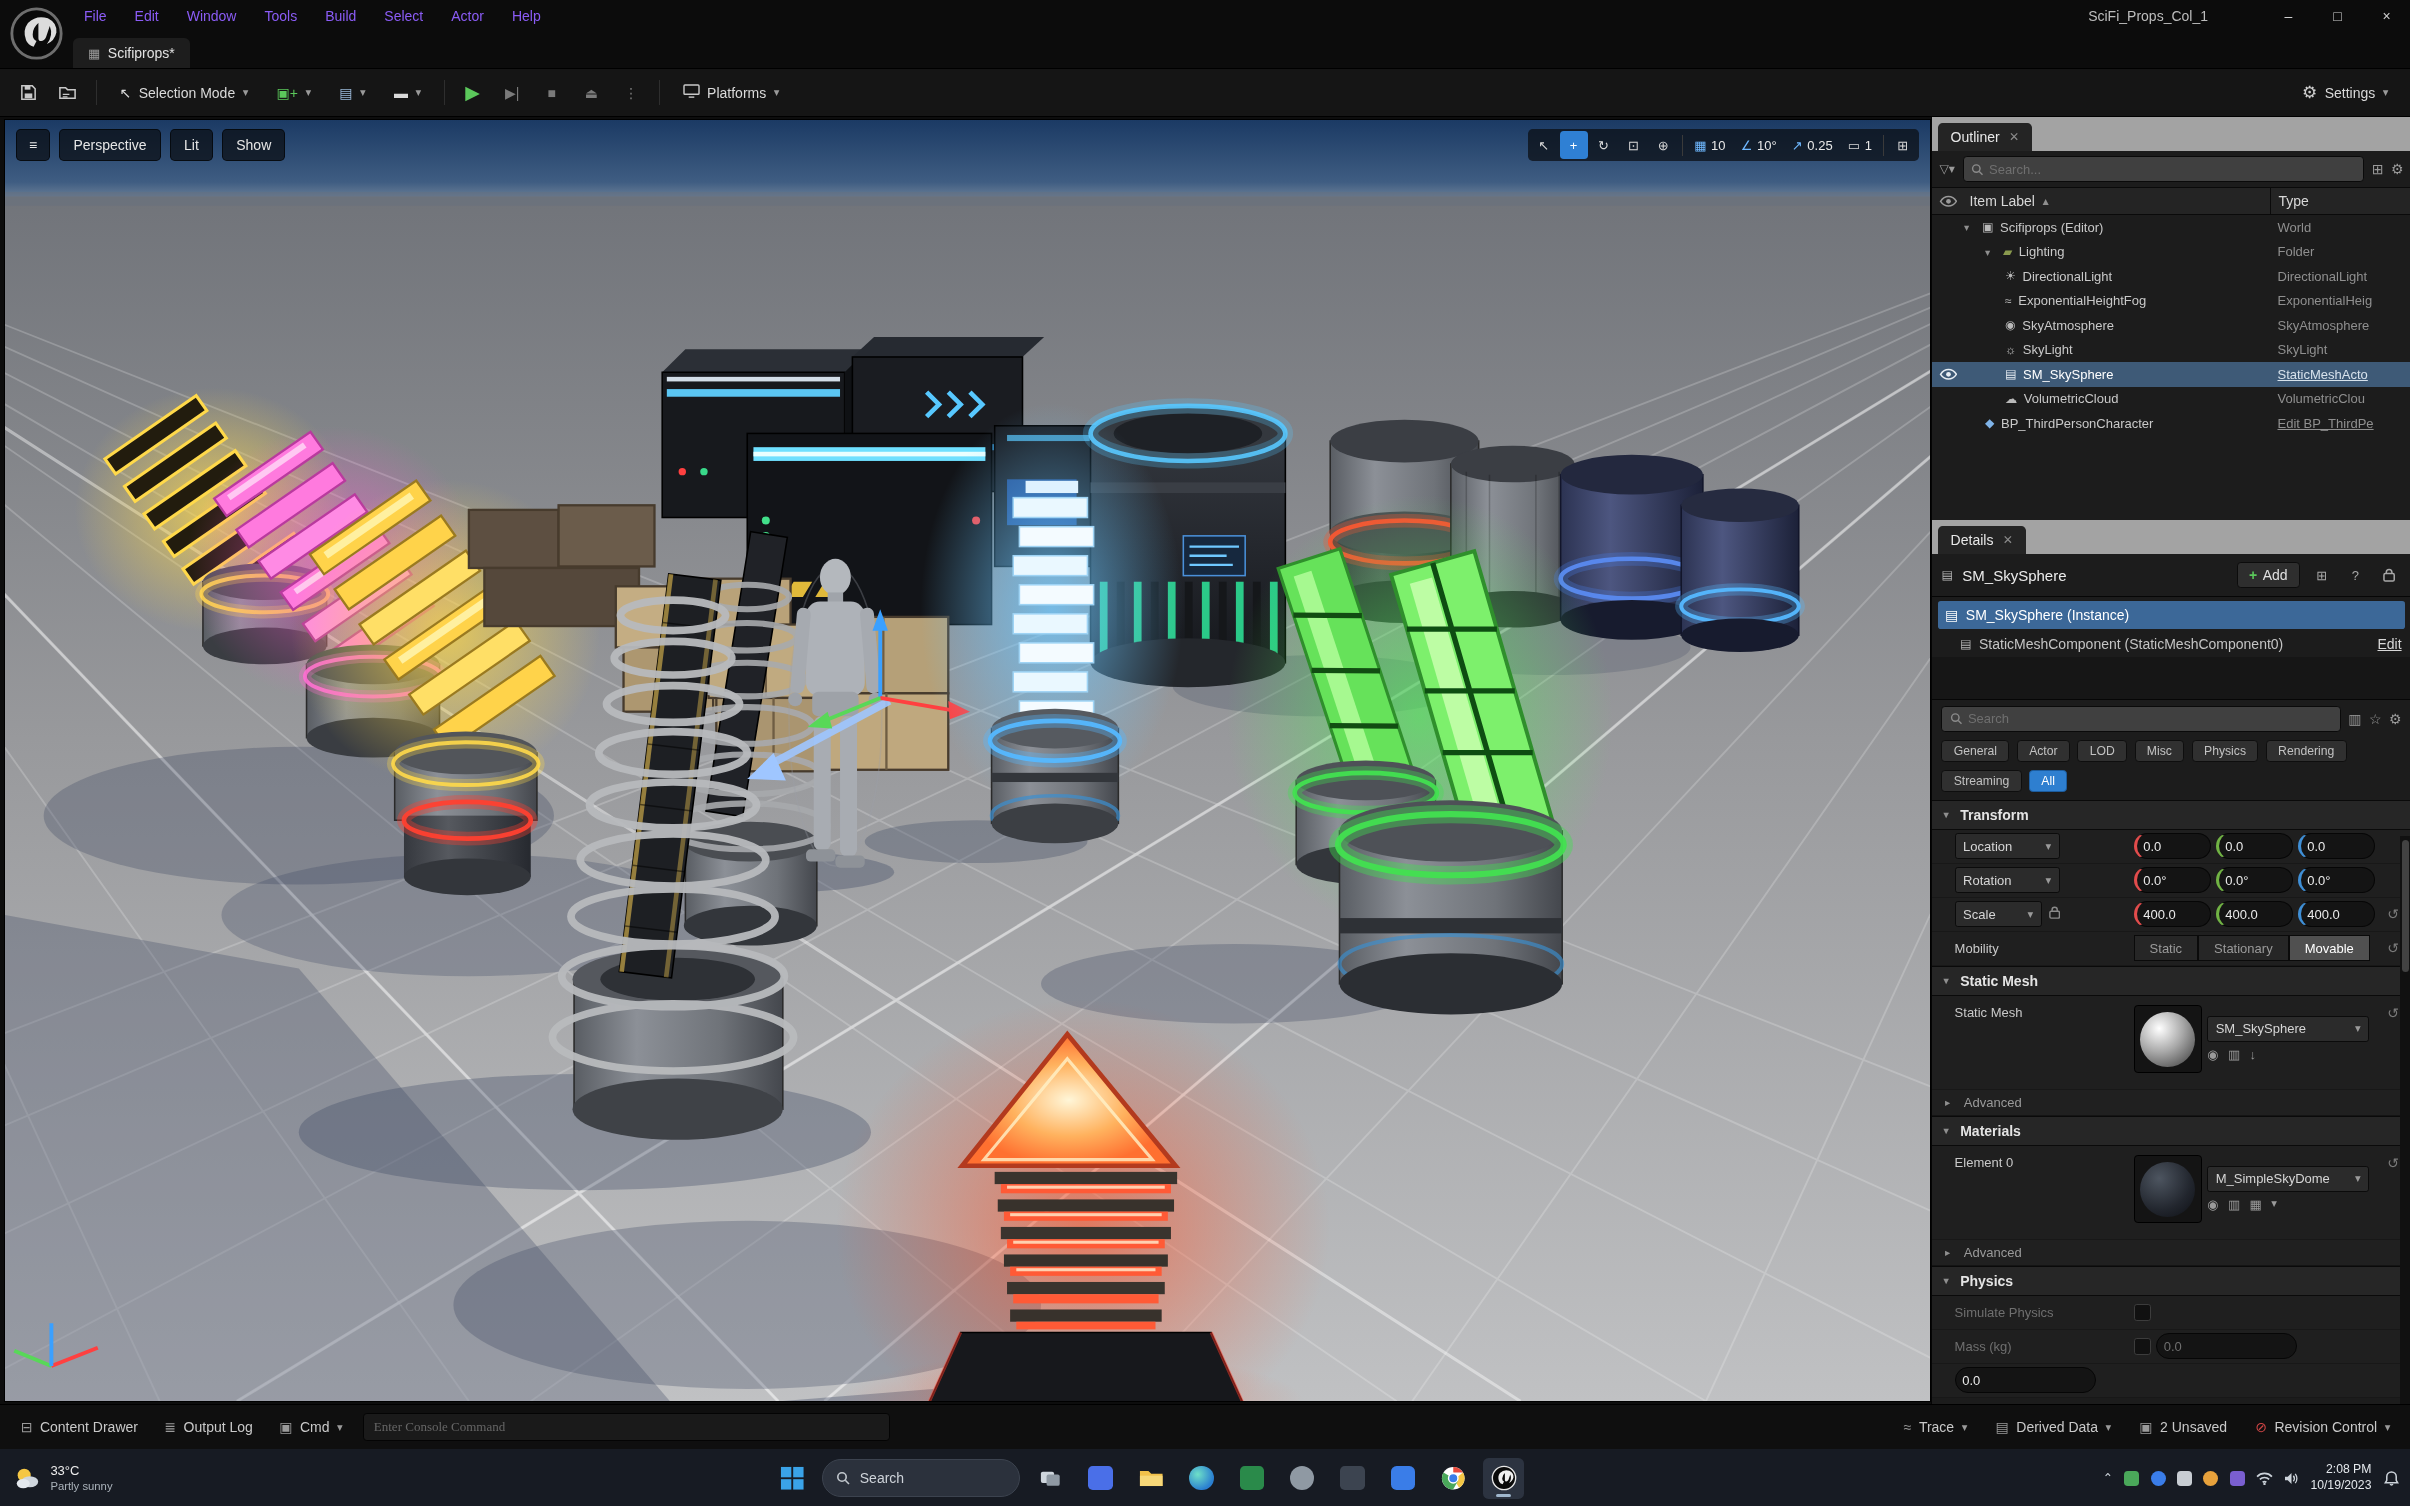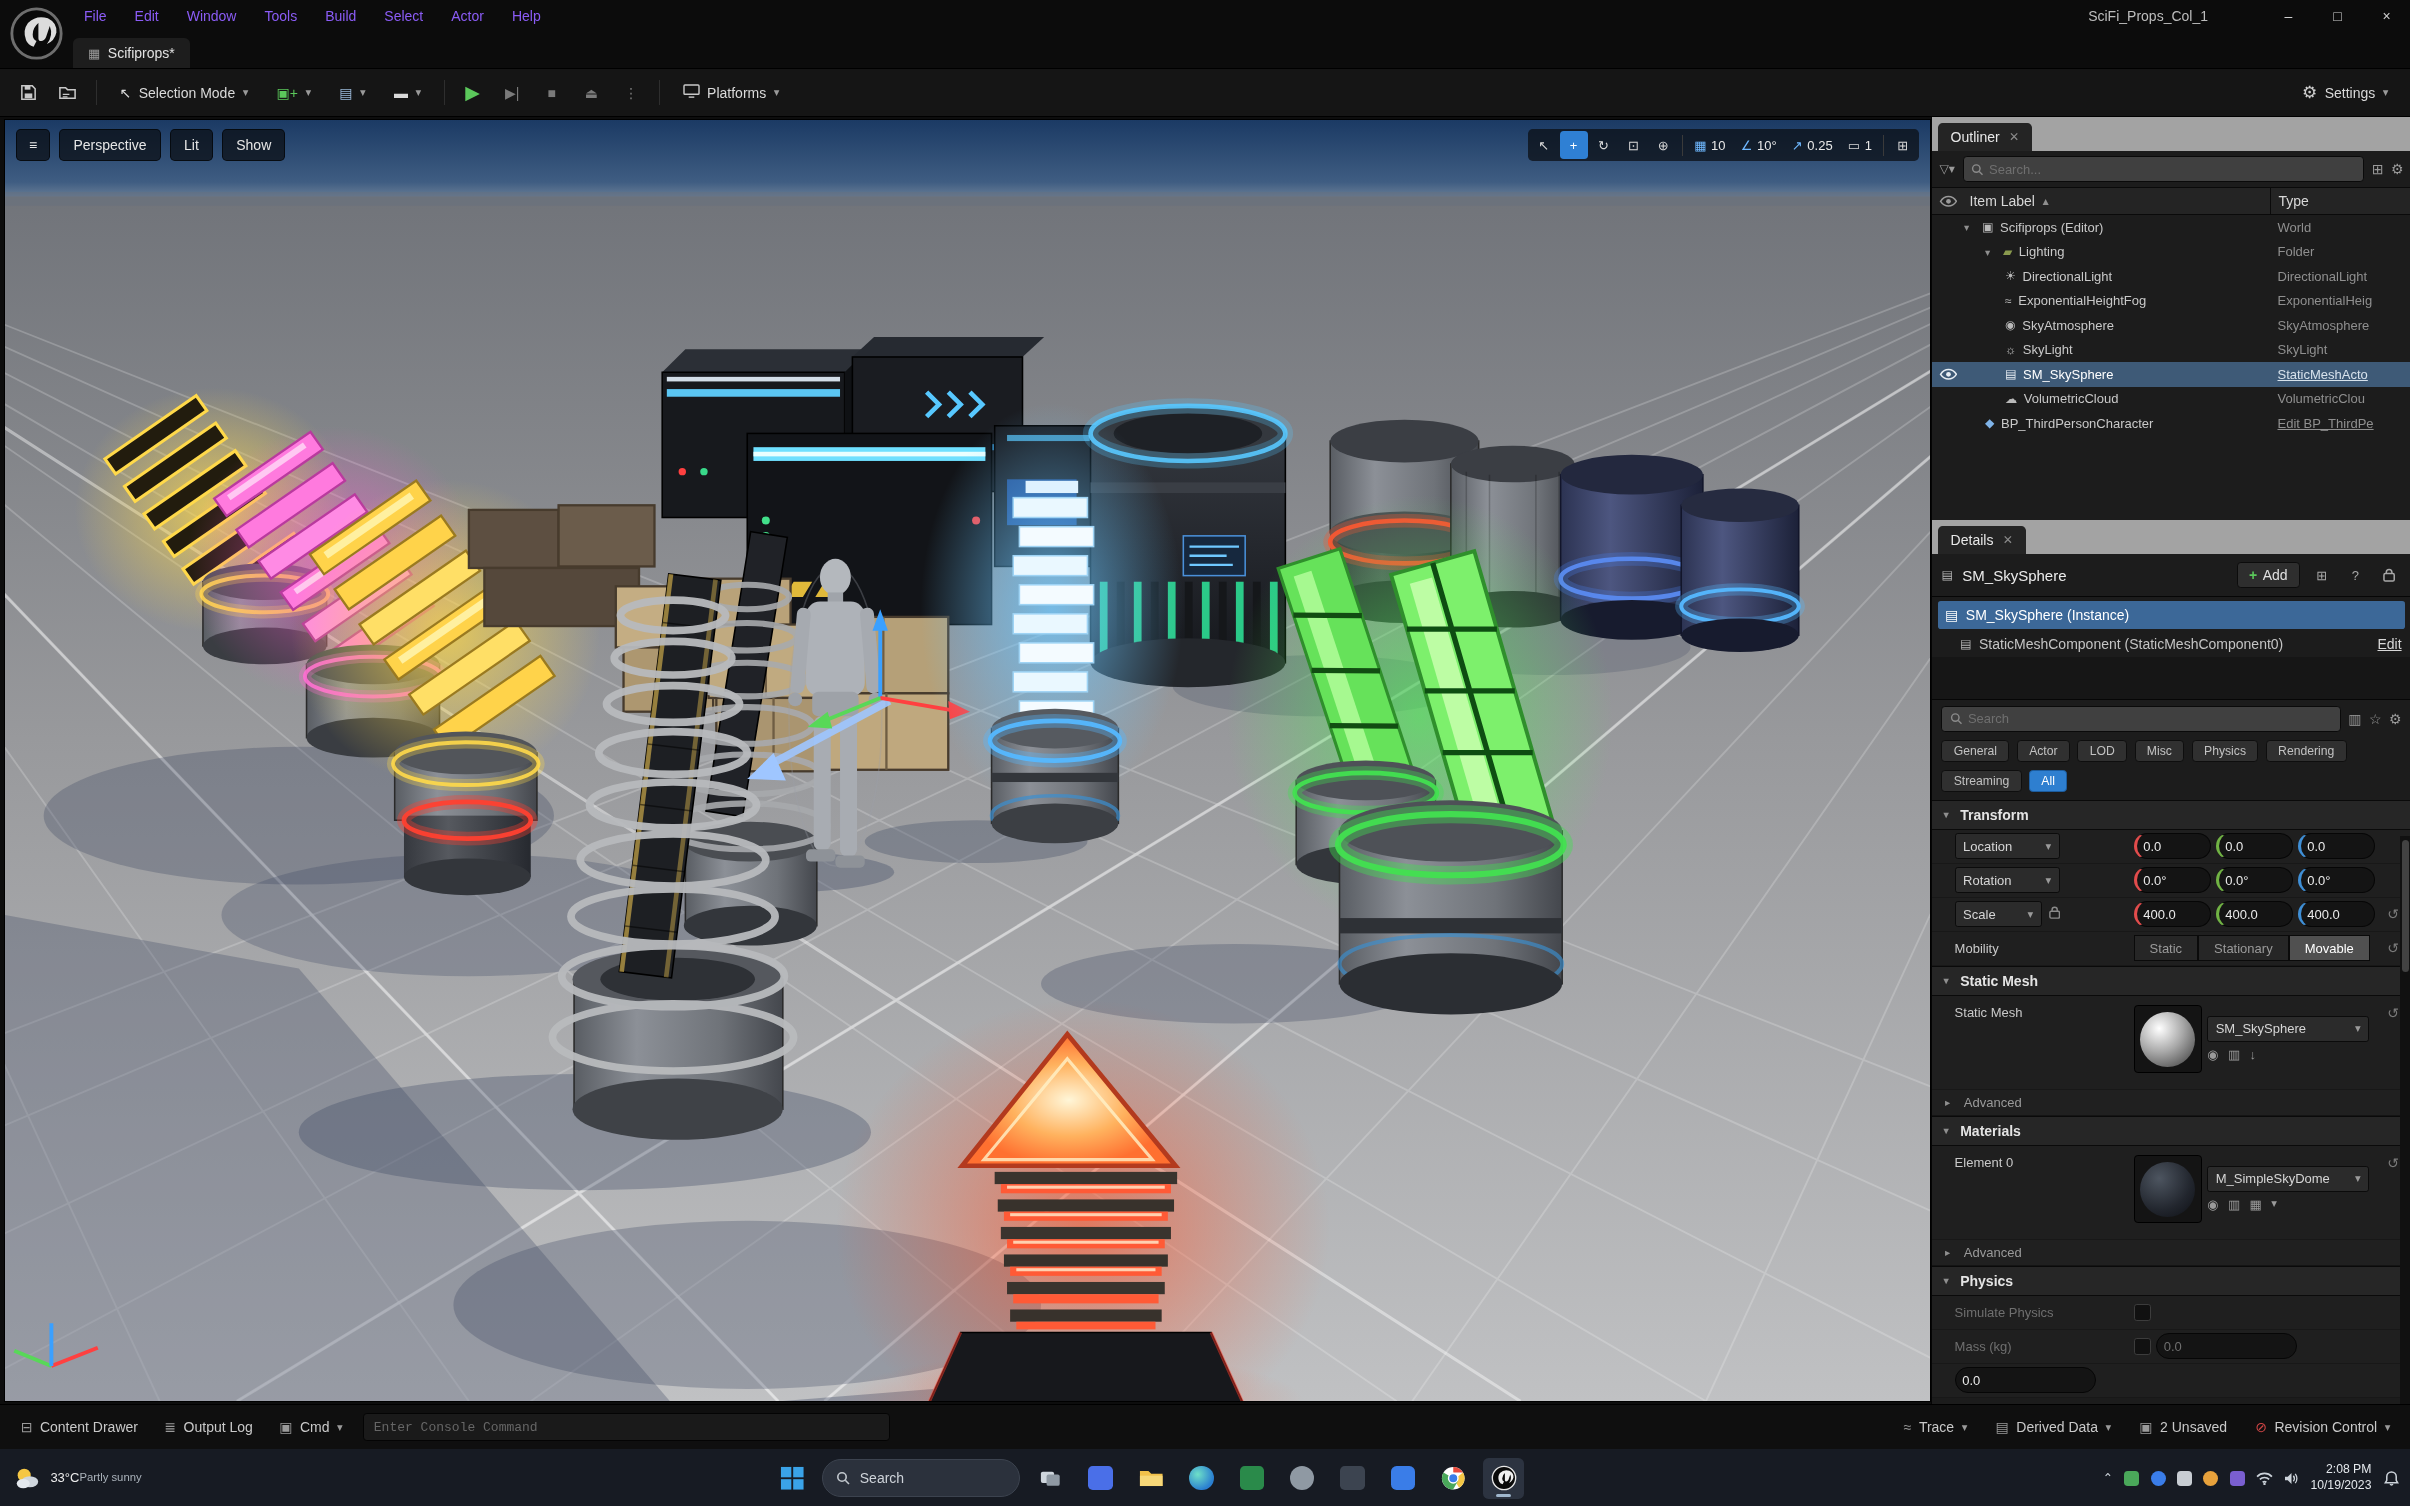--- a/index.html
+++ b/index.html
@@ -116,28 +116,28 @@
   .pfield { width:141px; flex:none; }
   .pfield.dis { color:#6f6f6f; }
   .det-scroll { position:absolute; right:0; top:282px; bottom:0; width:11.3px; background:#111; }
   .det-thumb { position:absolute; top:3.8px; left:1.9px; width:7.5px; height:132px; background:#424242; border-radius:3.8px; }
 
   
   .statusbar { height:45px; background:#0f0f0f; border-top:0.9px solid #000; display:flex; align-items:center; gap:3.8px; padding:0 9.4px; flex:none; }
   .sb-btn { display:flex; align-items:center; gap:7.5px; height:32px; padding:0 11.3px; color:#c9c9c9; border-radius:3.8px; font-size:14px; }
   .sb-ico { color:#9a9a9a; font-size:14px; }
   .console { width:527px; height:28px; background:#1a1a1a; border:0.9px solid #040404; border-radius:3.8px; margin-left:5.6px; display:flex; align-items:center; padding:0 9.4px; }
-  .console input { background:transparent; border:none; outline:none; width:100%; color:#cfcfcf; font-size:13px; font-family:Liberation Mono, monospace; }
+  .console input { background:transparent; border:none; outline:none; width:100%; color:#cfcfcf; font-size:13px; font-family:Liberation Serif, serif; }
   .console input::placeholder { color:#666; }
   .sb-right { margin-left:auto; display:flex; align-items:center; gap:5.6px; }
 
   
   .taskbar { height:58px; background:#171b23; display:flex; align-items:center; flex:none; position:relative; }
   .weather { display:flex; align-items:center; gap:9.4px; padding-left:13px; }
-  .weather .wtxt { display:flex; flex-direction:row; line-height:1.25; }
+  .weather .wtxt { display:flex; flex-direction:column; line-height:1.25; }
   .weather .t1 { color:#ececec; font-size:13px; }
   .weather .t2 { color:#aab2ba; font-size:11.3px; }
   .tb-center { position:absolute; left:772px; display:flex; align-items:center; gap:9.4px; height:100%; }
   .tile { width:41px; height:41px; border-radius:5.6px; display:flex; align-items:center; justify-content:center; position:relative; }
   .tile.active { background:#2c3340; }
   .tile.active::after { content:""; position:absolute; bottom:1.9px; left:13px; width:15px; height:2.8px; border-radius:1.9px; background:#9fb6cc; }
   .searchpill { width:198px; height:38px; border-radius:19px; background:#2b313c; border:0.9px solid #3c434f; display:flex; align-items:center; gap:9.4px; padding:0 13px; color:#ced3d9; }
   .tray { position:absolute; right:11.3px; display:flex; align-items:center; gap:11.3px; height:100%; }
   .tray .mini { color:#ccd3da; font-size:12.2px; }
   .clock { text-align:right; line-height:1.3; color:#e4e8ec; font-size:12.2px; }

